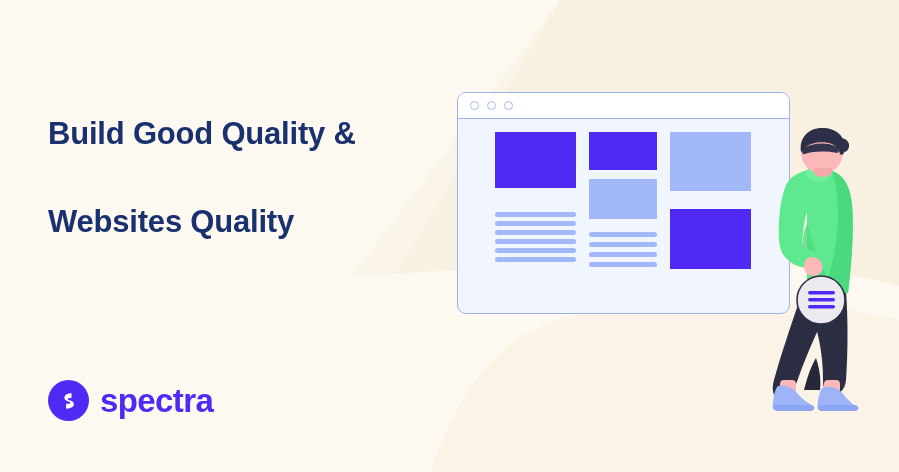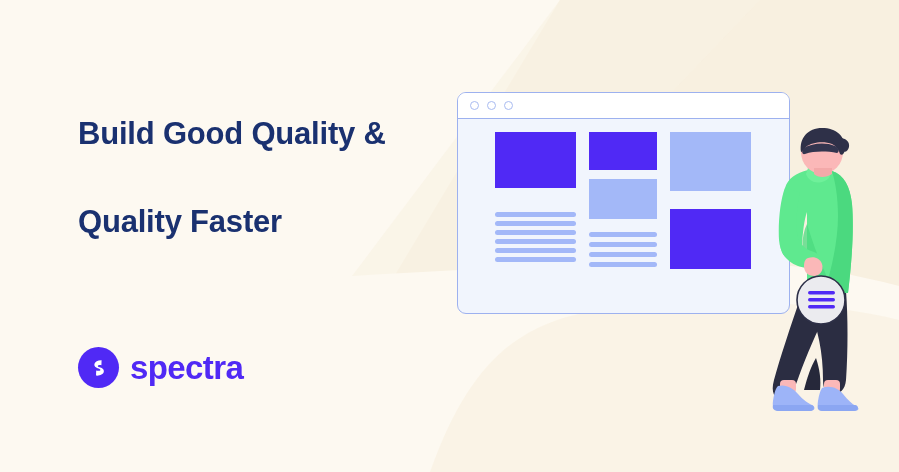--- a/index.html
+++ b/index.html
@@ -31,41 +31,40 @@
   }
   .bg-svg { display: block; width: 899px; height: 472px; }
 
   
   .left-col {
     position: absolute;
     left: 48px;
     top: 0;
     width: 380px;
     height: 472px;
-    margin-left: 30px;
   }
 
   .headline {
     position: absolute;
     top: 112px;
     left: 0;
     width: 370px;
     margin: 0;
     font-size: 31px;
     line-height: 44px;
     font-weight: 700;
     letter-spacing: -0.2px;
     color: #1a3170;
     font-family: "Liberation Sans", sans-serif;
   }
 
   .logo {
     position: absolute;
     left: 0;
-    top: 347px;
+    top: 380px;
     display: flex;
     align-items: center;
     gap: 11px;
   }
   .logo-mark {
     width: 41px;
     height: 41px;
     border-radius: 50%;
     background: #5029f5;
     display: flex;
@@ -163,21 +162,21 @@
       <path d="M 560 0 L 760 0 L 430 345 L 300 345 Z" fill="#f9f1e3" opacity="0.6"></path>
 
       <path d="M 0 300 C 180 286 420 270 640 262 C 760 258 830 268 899 286 L 899 472 L 0 472 Z" fill="#fdf9f1"></path>
 
       <path d="M 899 320 C 820 300 700 296 600 310 C 520 322 470 360 430 472 L 899 472 Z" fill="#f7eedd" opacity="0.55"></path>
     </svg>
   </div>
 
   <div class="left-col">
 
-    <h1 class="headline"><span>Build Good Quality &amp;</span><br><br><span>Quality Faster</span></h1>
+    <h1 class="headline"><span>Build Good Quality &amp;</span><br><br><span>Websites Quality</span></h1>
 
     <div class="logo">
       <span class="logo-mark">
         <svg width="22" height="22" viewBox="0 0 22 22" xmlns="http://www.w3.org/2000/svg">
           <path d="M13.6 3.2 C 10.2 3.0 7.0 4.4 6.4 7.0 C 5.9 9.3 7.8 10.6 9.6 11.2
                    C 11.0 11.7 12.6 12.0 12.4 12.9 C 12.2 13.8 10.1 14.0 8.2 13.6
                    L 8.0 18.6 C 11.6 19.0 15.2 17.6 15.8 14.8 C 16.3 12.4 14.2 11.1
                    12.4 10.5 C 11.0 10.0 9.6 9.7 9.8 8.9 C 10.0 8.0 11.8 7.9 13.4 8.2 Z" fill="#ffffff"></path>
         </svg>
       </span>

